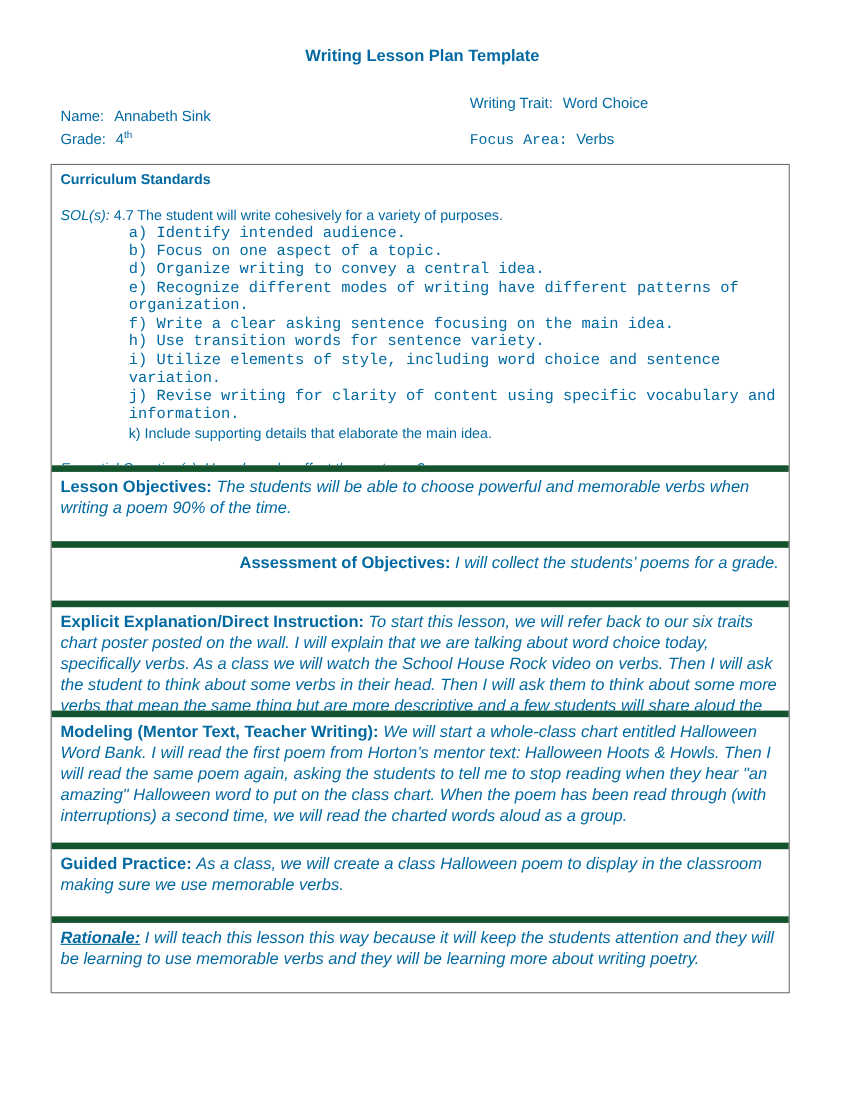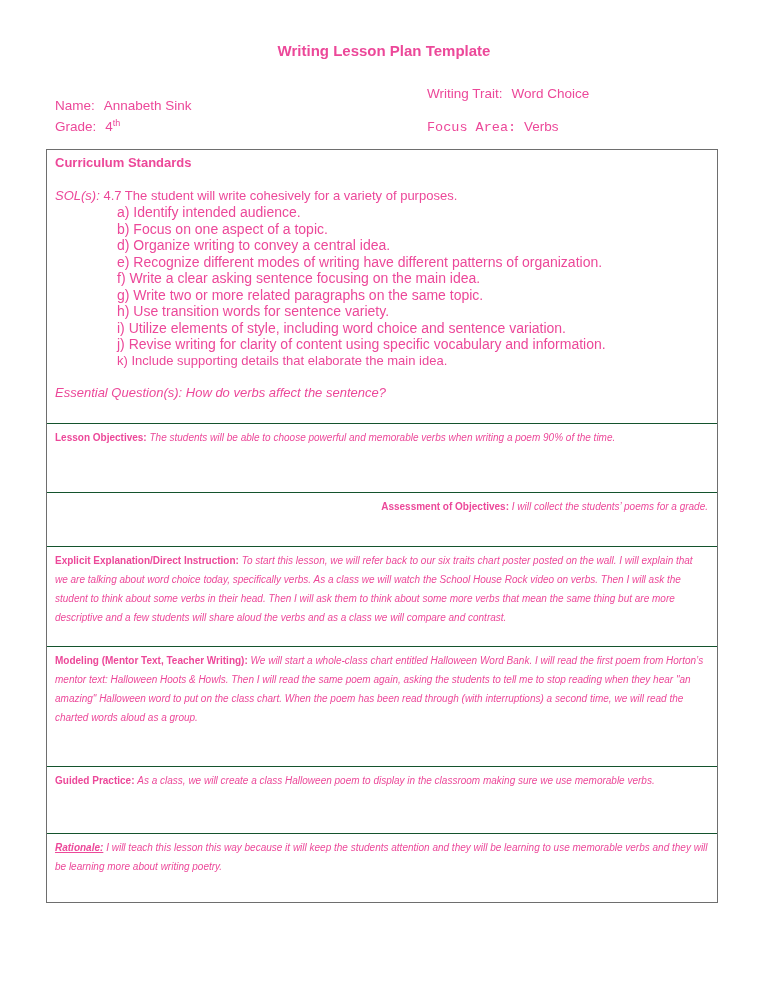--- a/index.html
+++ b/index.html
@@ -1,59 +1,59 @@
 <!DOCTYPE html>
 <html><head>
 <meta charset="utf-8">
 <style>
   html,body{margin:0;padding:0;background:#fff;}
   .page{
     position:relative;
     width:768px;height:968px;
     background:#ffffff;
     font-family:"Liberation Sans", sans-serif;
-    color:#ec4899;
+    color:#0369a1;
     overflow:hidden;
   }
   .title{
     position:absolute;top:42px;left:0;width:768px;
     text-align:center;font-weight:bold;font-size:15px;
   }
   .hdr{position:absolute;font-size:13.5px;white-space:nowrap;}
   .hdr .lab{margin-right:9px;}
   .hdr .lab-sm{margin-right:4px;font-family:Liberation Mono, monospace;}
   sup.ord{font-size:9px;vertical-align:super;line-height:0;}
   .lessontable{
     position:absolute;left:46px;top:149px;width:672px;height:754px;
     border:1px solid #6e6e6e;box-sizing:border-box;
     background:#fff;
   }
   .trow{
     box-sizing:border-box;
-    border-top:1px solid #14532d;
+    border-top:6px solid #14532d;
     padding:4px 9px 0 8px;
-    font-size:10px;line-height:19px;
+    font-size:15px;line-height:19px;
     overflow:hidden;
   }
   .trow:first-child{border-top:none;}
   .r1{height:273px;padding-top:5px;font-size:13px;line-height:16.5px;}
   .r2{height:69px;}
   .r3{height:54px;text-align:right;}
   .r4{height:100px;}
   .r5{height:120px;}
   .r6{height:67px;}
   .r7{height:69px;}
   .bold{font-weight:bold;}
   .ital{font-style:italic;}
   .lbl{font-weight:bold;}
   .lbl-ital{font-weight:bold;font-style:italic;text-decoration:underline;}
   .txt{font-style:italic;}
   .spacer{height:16px;}
   .sol-list{margin-left:62px;}
-  .sol-item{font-family:Liberation Sans, sans-serif;font-size:14px;}
+  .sol-item{font-family:Liberation Mono, monospace;font-size:14px;}
   .sol-item-sans{font-family:"Liberation Sans", sans-serif;font-size:13px;}
 </style>
 </head>
 <body>
 
 <div class="page">
 
   <div class="title">Writing Lesson Plan Template</div>
 
   <div class="hdr" style="left:55px;top:98px;">
@@ -81,21 +81,20 @@
       <div>
         <span class="ital">SOL(s):</span>
         <span>4.7 The student will write cohesively for a variety of purposes.</span>
       </div>
       <div class="sol-list">
         <div class="sol-item">a) Identify intended audience.</div>
         <div class="sol-item">b) Focus on one aspect of a topic.</div>
         <div class="sol-item">d) Organize writing to convey a central idea.</div>
         <div class="sol-item">e) Recognize different modes of writing have different patterns of organization.</div>
         <div class="sol-item">f) Write a clear asking sentence focusing on the main idea.</div>
-        <div class="sol-item">g) Write two or more related paragraphs on the same topic.</div>
         <div class="sol-item">h) Use transition words for sentence variety.</div>
         <div class="sol-item">i) Utilize elements of style, including word choice and sentence variation.</div>
         <div class="sol-item">j) Revise writing for clarity of content using specific vocabulary and information.</div>
         <div class="sol-item-sans">k) Include supporting details that elaborate the main idea.</div>
       </div>
       <div class="spacer"></div>
       <div class="ital">Essential Question(s): How do verbs affect the sentence?</div>
     </div>
 
     <div class="trow r2">

